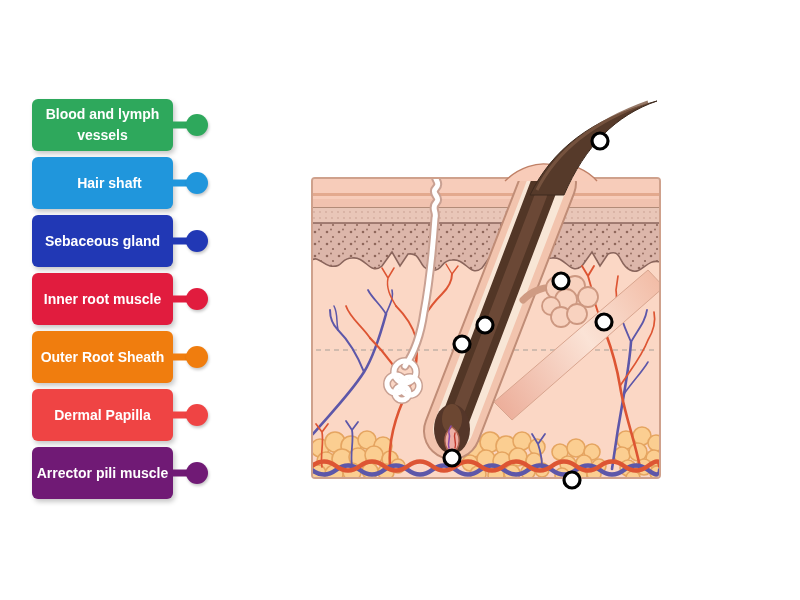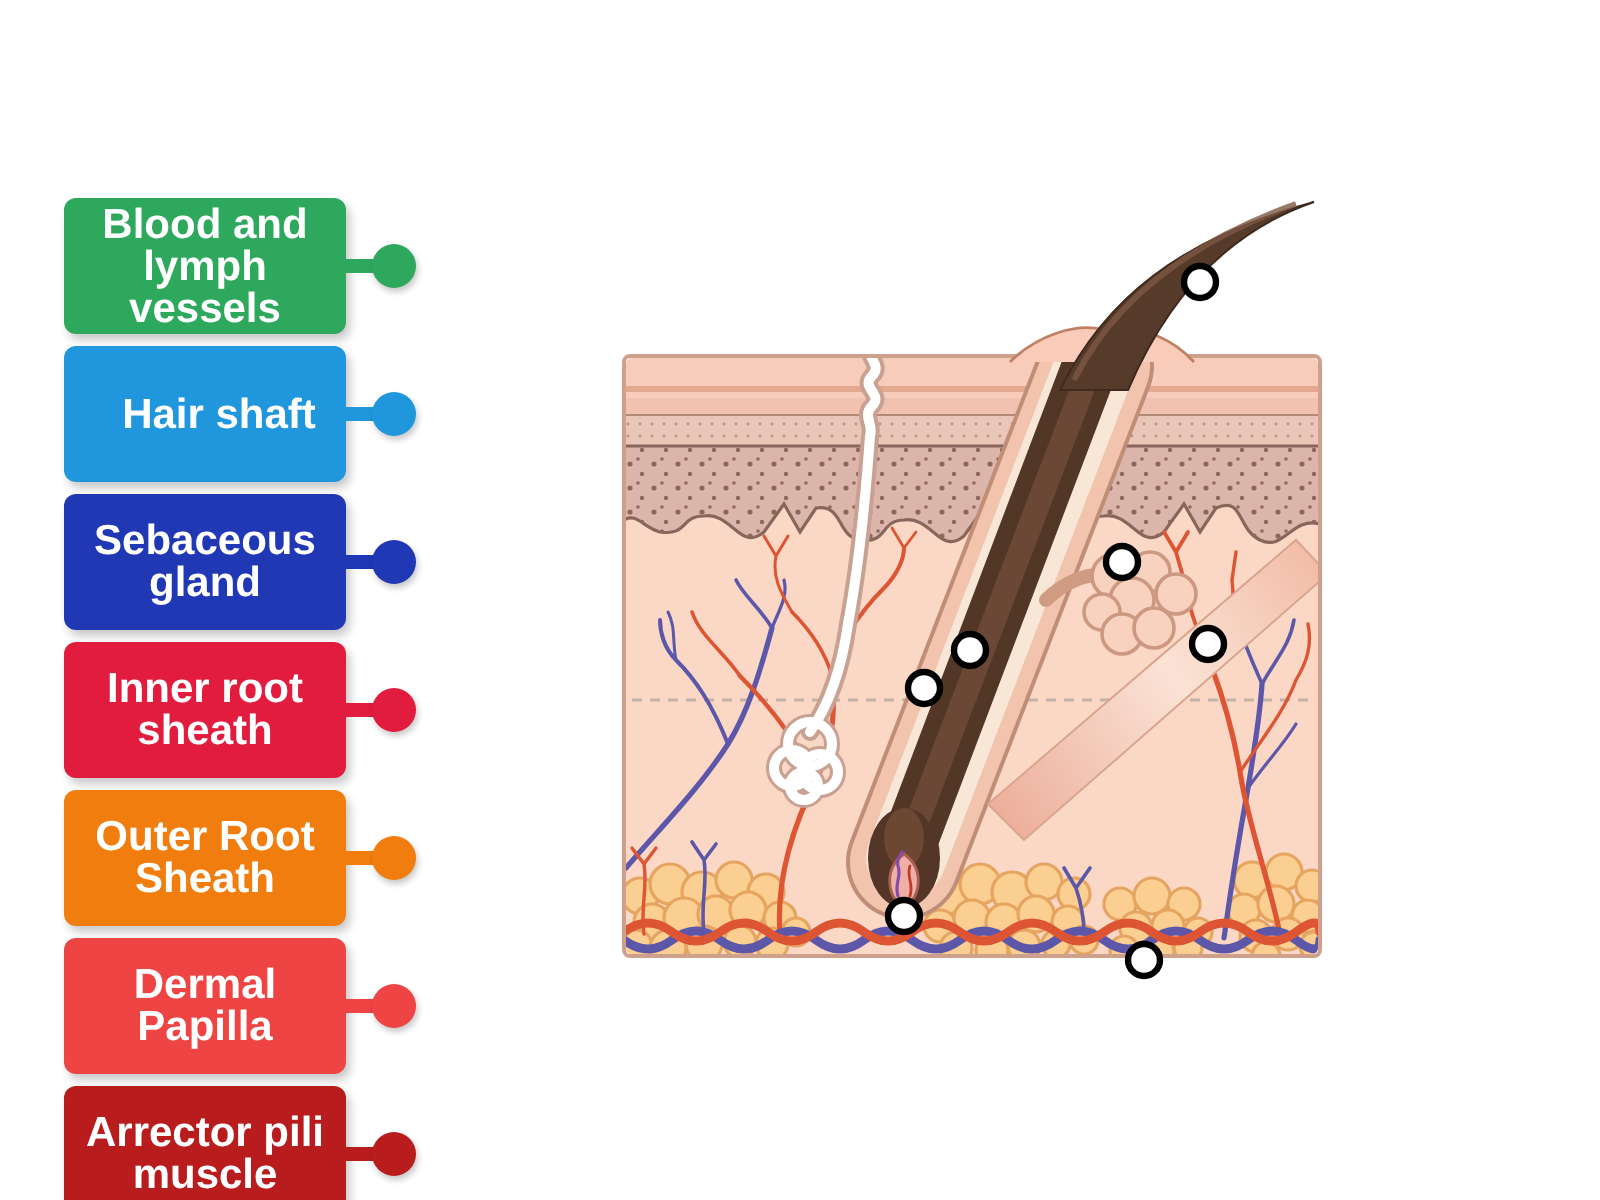--- a/index.html
+++ b/index.html
@@ -1,21 +1,21 @@
 <!DOCTYPE html>
 <html><head>
 <meta charset="utf-8">
 <style>
   html,body{margin:0;padding:0;background:#ffffff;}
   #page{position:relative;width:800px;height:600px;background:#ffffff;overflow:hidden;
         font-family:"Liberation Sans",sans-serif;}
   #label-list{position:absolute;left:32px;top:99px;width:141px;display:flex;
               flex-direction:column;gap:6px;}
-  .chip{position:relative;height:68px;border-radius:6px;display:flex;align-items:center;
-        justify-content:center;color:#ffffff;font-weight:bold;font-size:21px;line-height:21px;
+  .chip{position:relative;height:52px;border-radius:6px;display:flex;align-items:center;
+        justify-content:center;color:#ffffff;font-weight:bold;font-size:14px;line-height:21px;
         text-align:center;box-shadow:2px 3px 5px rgba(0,0,0,.22);cursor:grab;user-select:none;}
   .chip .stem{position:absolute;right:-16px;top:50%;transform:translateY(-50%);
               width:17px;height:7px;background:inherit;box-shadow:none;border-radius:0;}
   .chip .dot{position:absolute;right:-35px;top:50%;transform:translateY(-50%);
              width:22px;height:22px;border-radius:50%;background:inherit;
              box-shadow:1px 2px 3px rgba(0,0,0,.22);}
   .chip .label-text{padding:0 4px;}
   #diagram-svg{position:absolute;left:0;top:0;}
   #markers circle{cursor:pointer;}
 </style>
@@ -34,35 +34,35 @@
         <span class="label-text">Hair shaft</span>
         <span class="stem"></span>
         <span class="dot"></span>
       </div>
       <div class="chip" style="background: rgb(33, 56, 181);">
         <span class="label-text">Sebaceous gland</span>
         <span class="stem"></span>
         <span class="dot"></span>
       </div>
       <div class="chip" style="background: rgb(225, 28, 62);">
-        <span class="label-text">Inner root sheath</span>
+        <span class="label-text">Inner root muscle</span>
         <span class="stem"></span>
         <span class="dot"></span>
       </div>
       <div class="chip" style="background: rgb(240, 125, 14); align-items: center;">
         <span class="label-text">Outer Root Sheath</span>
         <span class="stem"></span>
         <span class="dot"></span>
       </div>
       <div class="chip" style="background: #ef4444;">
         <span class="label-text">Dermal Papilla</span>
         <span class="stem"></span>
         <span class="dot"></span>
       </div>
-      <div class="chip" style="background: #b91c1c;">
+      <div class="chip" style="background: #701a75;">
         <span class="label-text">Arrector pili muscle</span>
         <span class="stem"></span>
         <span class="dot"></span>
       </div>
     </div>
 
   <svg id="diagram-svg" width="800" height="600" viewBox="0 0 800 600">
     <defs>
       <clipPath id="blockClip">
           <rect x="313" y="179" width="346" height="298" rx="3"></rect>

